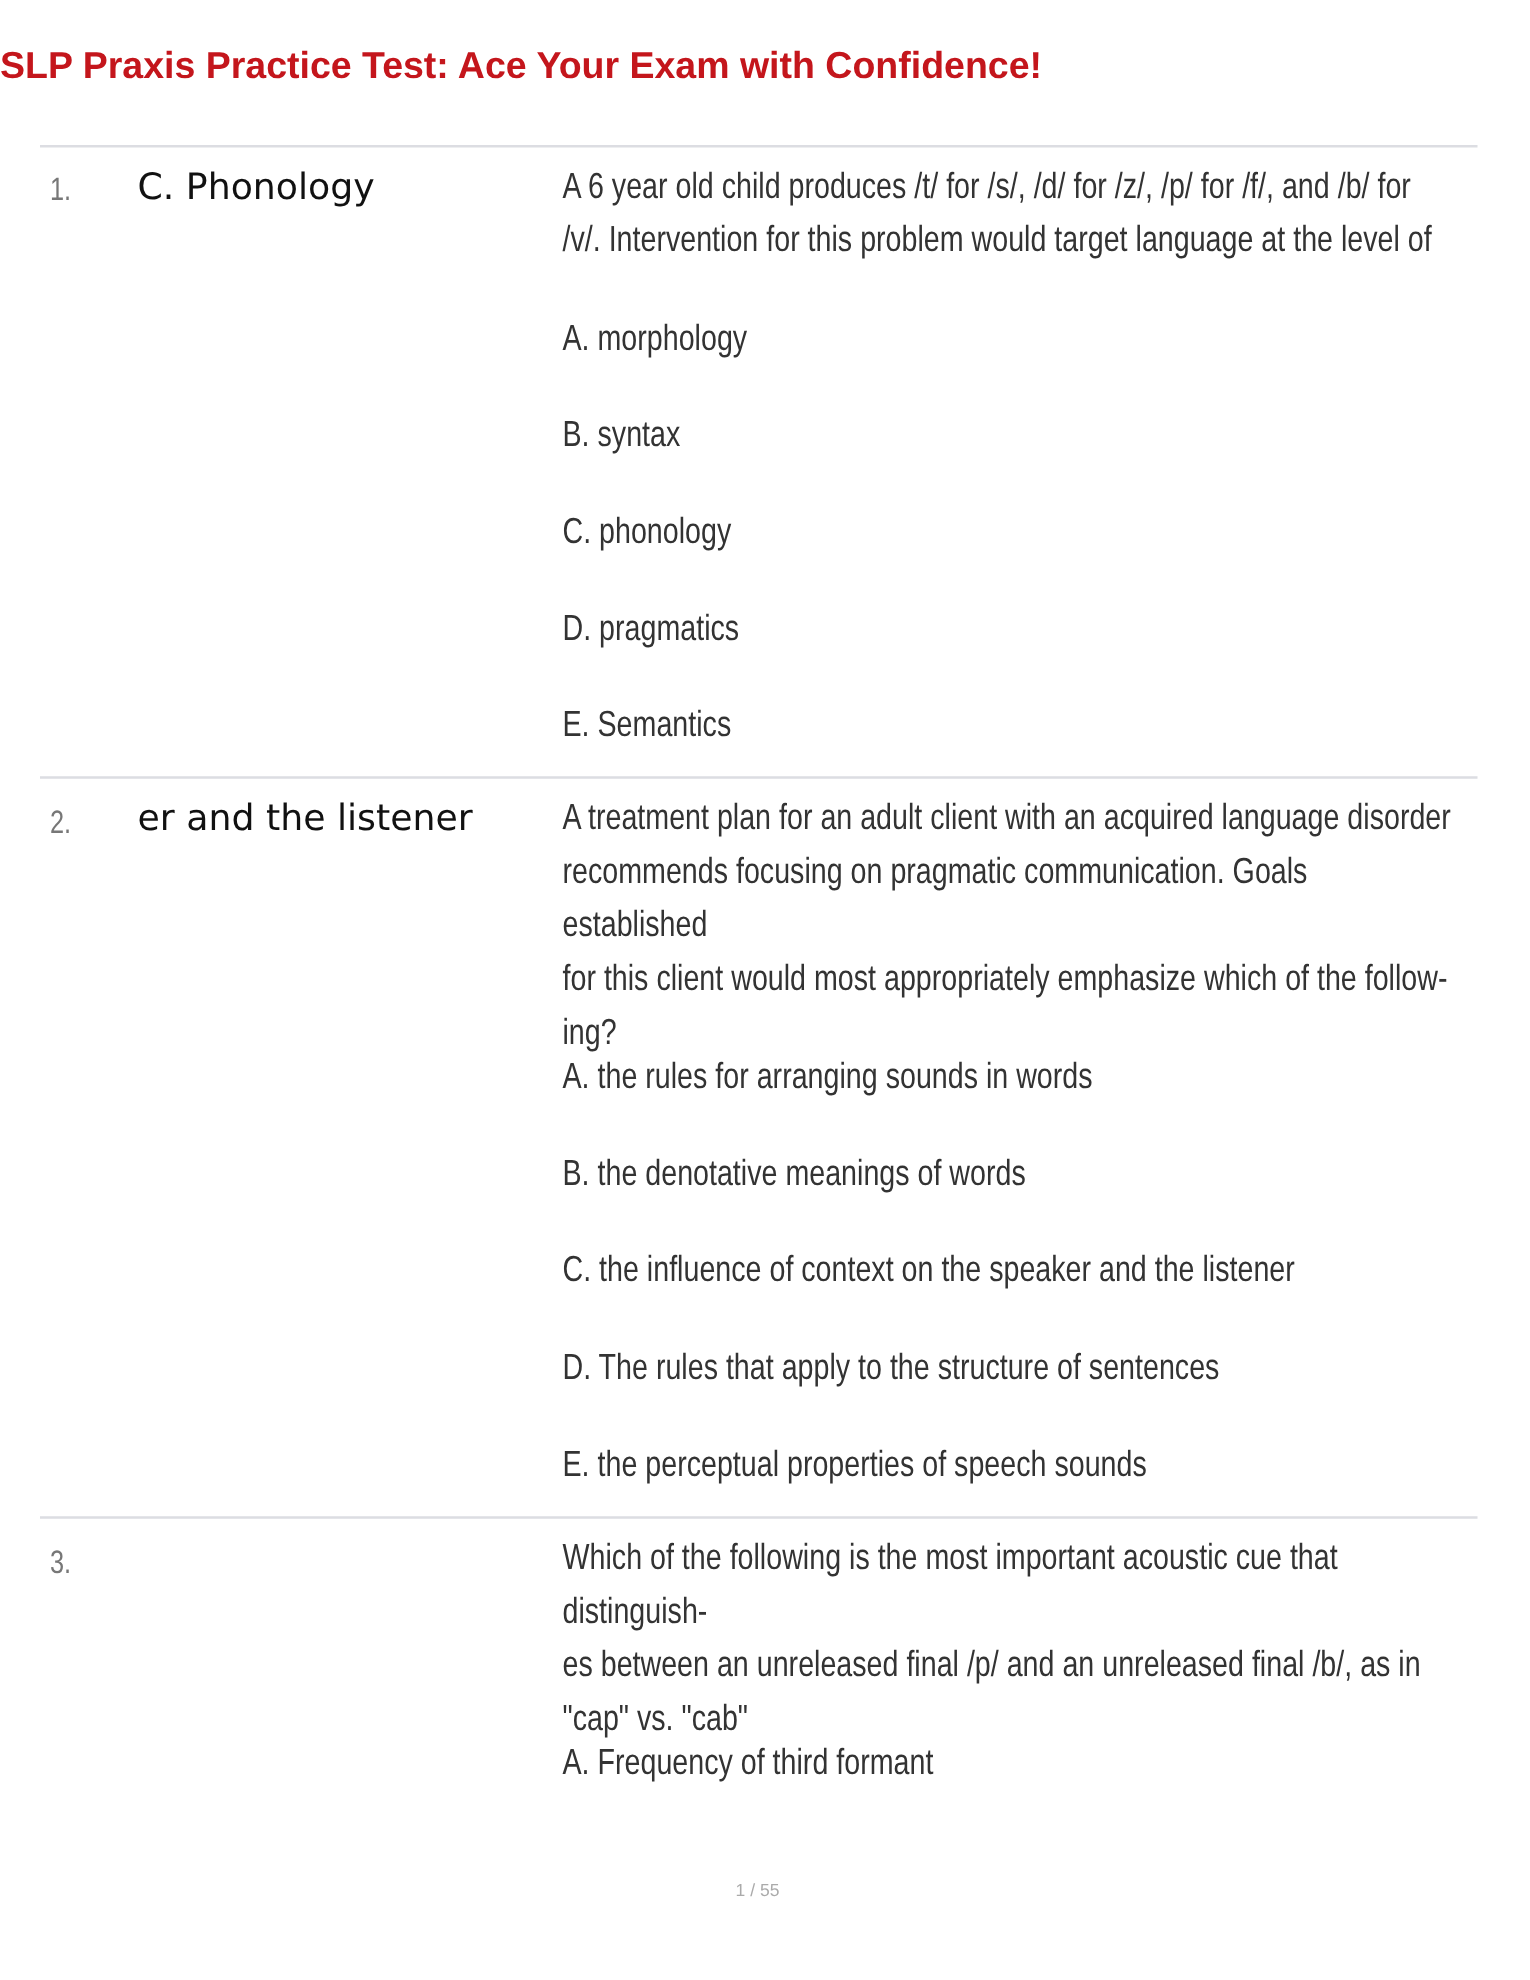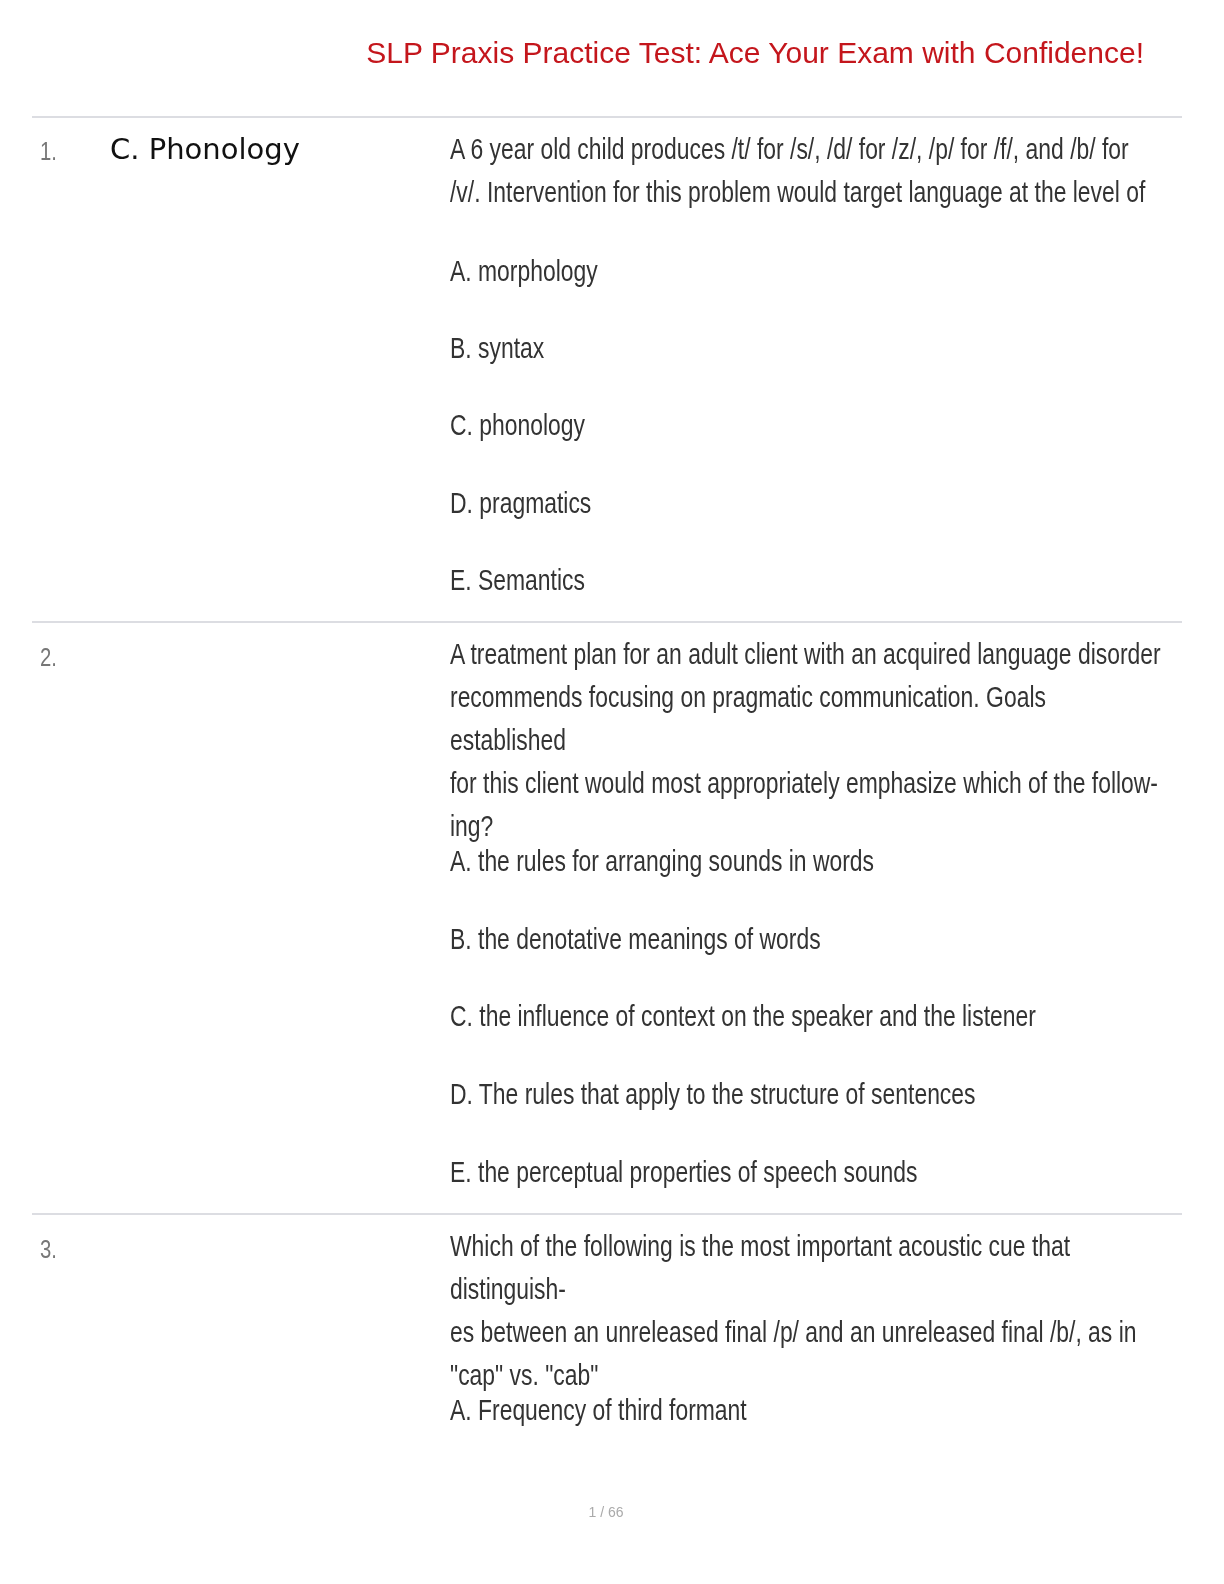--- a/index.html
+++ b/index.html
@@ -13,23 +13,23 @@
       position: relative;
       overflow: hidden;
       font-family: "DejaVu Sans", sans-serif;
       color: #111;
     }
     .title {
       position: absolute;
       top: 36px;
       left: 0;
       width: 1144px;
-      text-align: right;
+      text-align: left;
       font-family: "Liberation Sans", sans-serif;
-      font-weight: normal;
+      font-weight: bold;
       font-size: 30px;
       color: #c4161c;
       letter-spacing: 0px;
     }
     .rule {
       position: absolute;
       left: 32px;
       width: 1150px;
       height: 2px;
       background: #dcdde2;
@@ -93,20 +93,21 @@
     <div class="option" style="top:327px;">B. syntax</div>
     <div class="option" style="top:404px;">C. phonology</div>
     <div class="option" style="top:482px;">D. pragmatics</div>
     <div class="option" style="top:559px;">E. Semantics</div>
   </div>
 
   <div class="rule" style="top:621px;"></div>
   <div>
     <div class="qnum" style="top:642px;">2.</div>
     <div class="answer" style="top:633px;">
+      <div>er and the listener</div>
     </div>
     <div class="prompt" style="top:633px;">
       <div>A treatment plan for an adult client with an acquired language disorder</div>
       <div>recommends focusing on pragmatic communication. Goals established</div>
       <div>for this client would most appropriately emphasize which of the follow-</div>
       <div>ing?</div>
     </div>
     <div class="option" style="top:840px;">A. the rules for arranging sounds in words</div>
     <div class="option" style="top:918px;">B. the denotative meanings of words</div>
     <div class="option" style="top:995px;">C. the influence of context on the speaker and the listener</div>
@@ -120,14 +121,14 @@
     <div class="answer" style="top:1225px;">
     </div>
     <div class="prompt" style="top:1225px;">
       <div>Which of the following is the most important acoustic cue that distinguish-</div>
       <div>es between an unreleased final /p/ and an unreleased final /b/, as in</div>
       <div>"cap" vs. "cab"</div>
     </div>
     <div class="option" style="top:1389px;">A. Frequency of third formant</div>
   </div>
 
-  <div class="footer">1 / 66</div>
+  <div class="footer">1 / 55</div>
 </div>
 
 </body></html>

